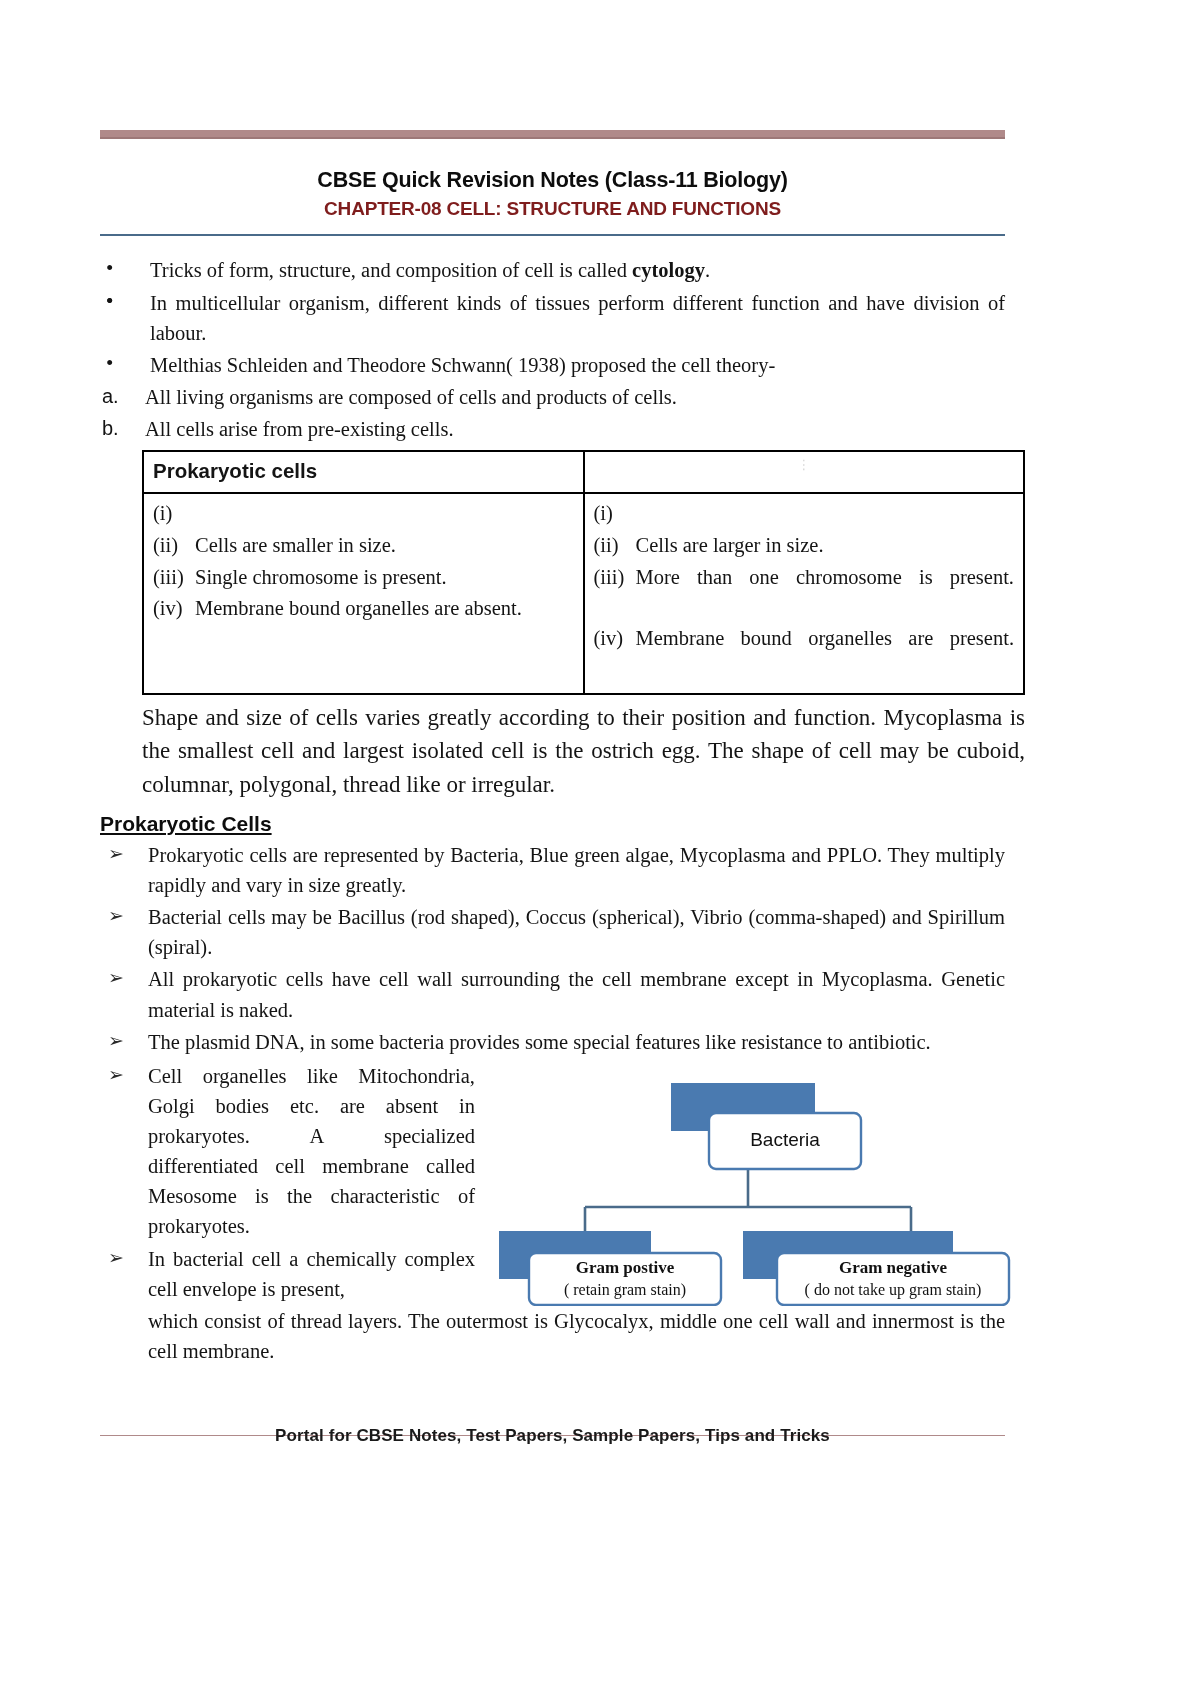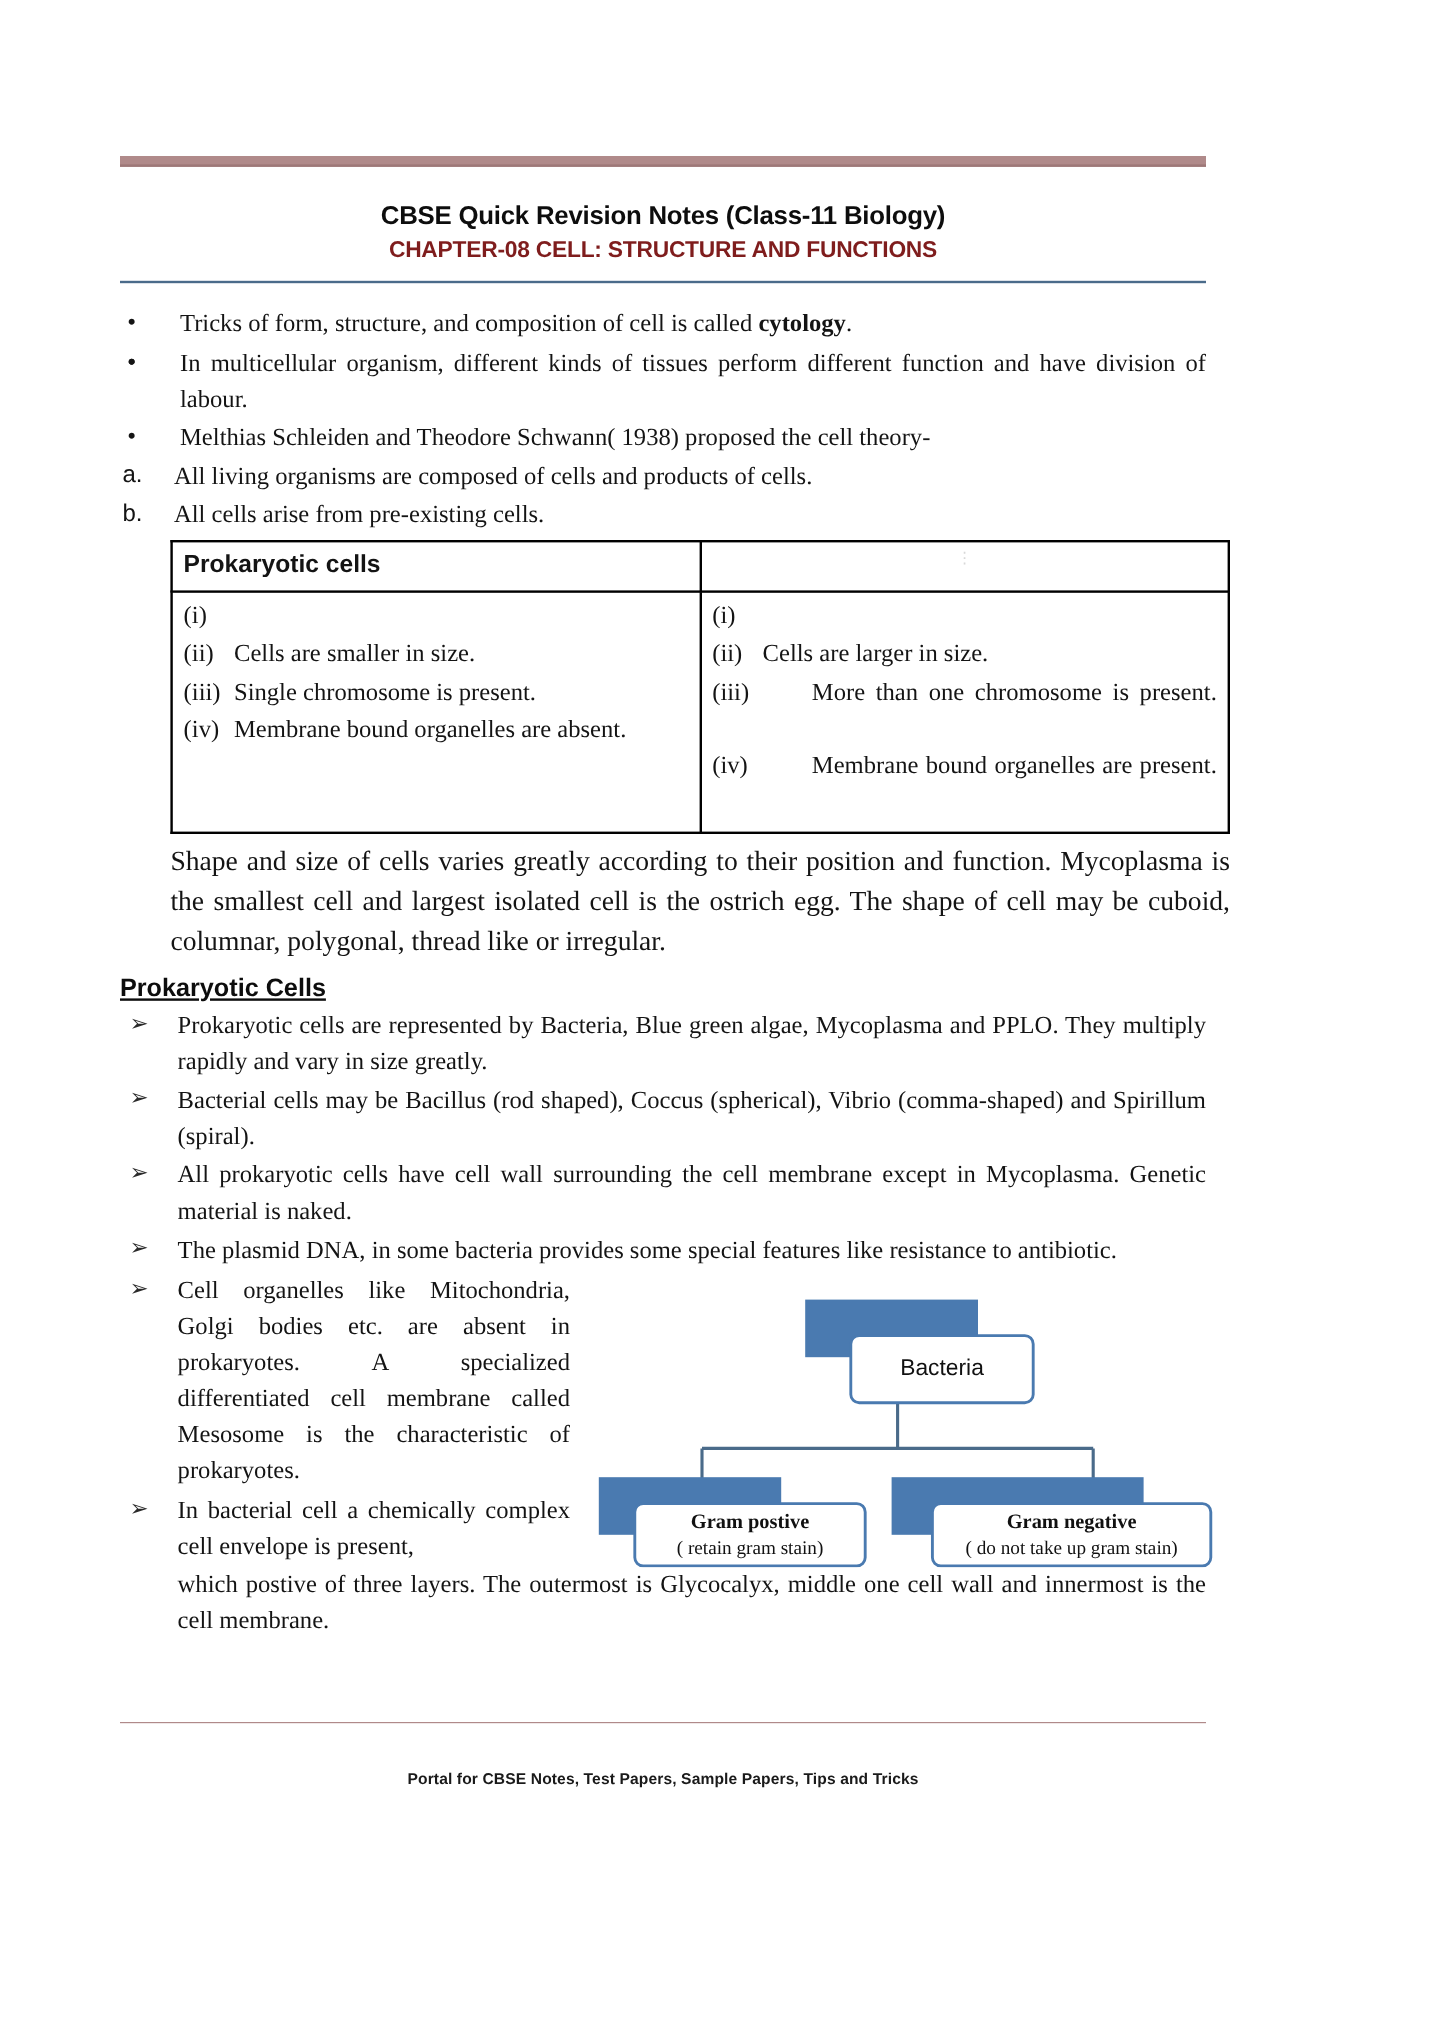--- a/index.html
+++ b/index.html
@@ -171,21 +171,20 @@
     white-space: nowrap;
   }
   .rowlist li .txt {
     flex: 1 1 auto;
     text-align: justify;
   }
 
   
   .rowlist li.spread .txt {
     text-align: justify;
-    margin-left: 41px;
   }
   .rowlist li.spread .txt::after {
     content: "";
     display: inline-block;
     width: 100%;
   }
 
   .post-table-para {
     margin-left: 42px;
     width: 883px;
@@ -242,26 +241,26 @@
   .footer-rule {
     position: absolute;
     left: 100px;
     top: 1435px;
     width: 905px;
     border-top: 1.5px solid #b08a8a;
   }
   .footer-text {
     position: absolute;
     left: 100px;
-    top: 1475px;
+    top: 1426px;
     width: 905px;
     text-align: center;
     font-family: "Liberation Sans", sans-serif;
     font-weight: bold;
-    font-size: 13px;
+    font-size: 17px;
     color: #1a1a1a;
     letter-spacing: 0.1px;
   }
 
   
   .diagram svg { display: block; }
 </style>
 </head>
 <body>
 
@@ -416,21 +415,21 @@
         <li class="arrow-item">
           <span class="marker">➢</span>
           <span class="txt">Cell organelles like Mitochondria, Golgi bodies etc. are absent in prokaryotes. A specialized differentiated cell membrane called Mesosome is the characteristic of prokaryotes.</span>
         </li>
         <li class="arrow-item">
           <span class="marker">➢</span>
           <span class="txt">In bacterial cell a chemically complex cell envelope is present,</span>
         </li>
       </ul>
 
-      <div class="tail-para">which postive of three layers. The outermost is Glycocalyx, middle one cell wall and innermost is the cell membrane.</div>
+      <div class="tail-para">which consist of thread layers. The outermost is Glycocalyx, middle one cell wall and innermost is the cell membrane.</div>
     </div>
 
   </div>
 
   <div class="footer-rule" style="border-top-color: rgb(176, 138, 138);"></div>
   <div class="footer-text">Portal for CBSE Notes, Test Papers, Sample Papers, Tips and Tricks</div>
 
 </div>
 
 </body></html>

